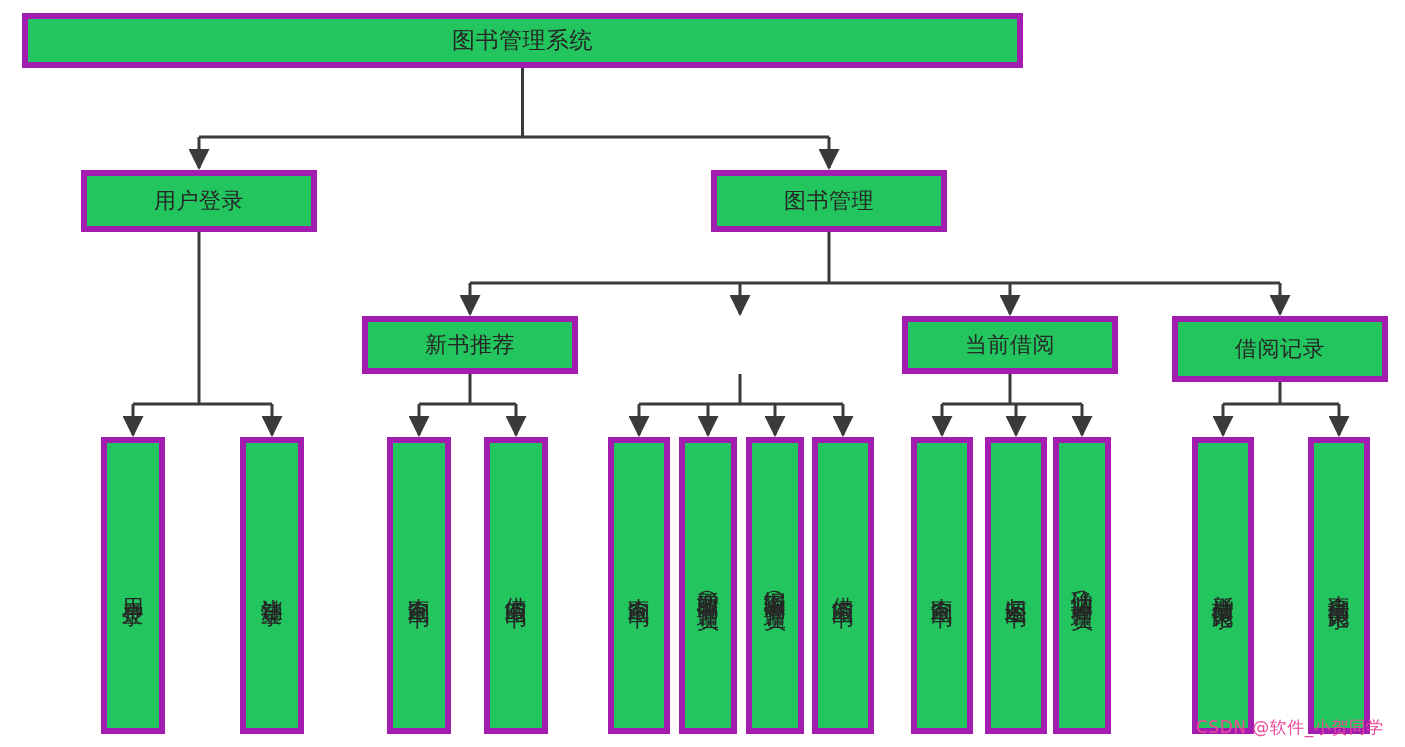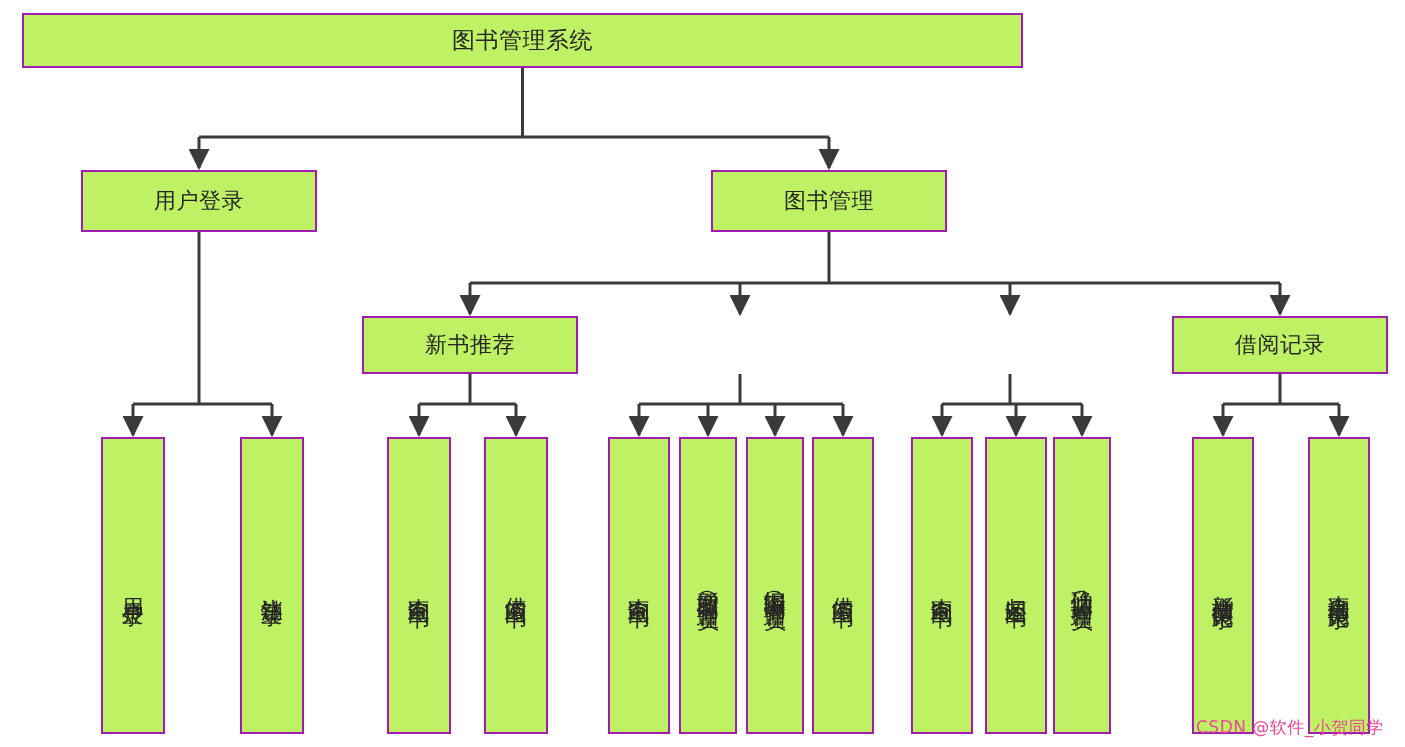--- a/index.html
+++ b/index.html
@@ -21,22 +21,22 @@
     position: absolute;
     left: 0;
     top: 0;
     width: 1405px;
     height: 747px;
     pointer-events: none;
   }
   .node {
     position: absolute;
     box-sizing: border-box;
-    background: #bef264;
-    border: 2px solid #a21caf;
+    background: #22c55e;
+    border: 6px solid #a21caf;
     display: flex;
     align-items: center;
     justify-content: center;
     color: #262626;
   }
   .node.horizontal {
     font-size: 22px;
     letter-spacing: 0.5px;
     line-height: 1.1;
   }
@@ -121,22 +121,25 @@
 
   <div class="node horizontal" style="left: 362px; top: 316px; width: 216px; height: 58px;">
     <span>新书推荐</span>
   </div>
 
   <div class="node horizontal" style="left: 711px; top: 170px; width: 236px; height: 62px;">
     <span>图书管理</span>
   </div>
 
 
+  <div class="node horizontal" style="left: 902px; top: 316px; width: 216px; height: 58px;">
+    <span>当前借阅</span>
+  </div>
 
-  <div class="node horizontal" style="left: 1172px; top: 316px; width: 216px; height: 58px;">
+  <div class="node horizontal" style="left: 1172px; top: 316px; width: 216px; height: 66px;">
     <span>借阅记录</span>
   </div>
 
   <div class="node vertical" style="left: 101px; top: 437px; width: 64px; height: 297px;">
     <span class="vlabel">用户登录</span>
   </div>
 
   <div class="node vertical" style="left: 240px; top: 437px; width: 64px; height: 297px;">
     <span class="vlabel">注销登录</span>
   </div>

